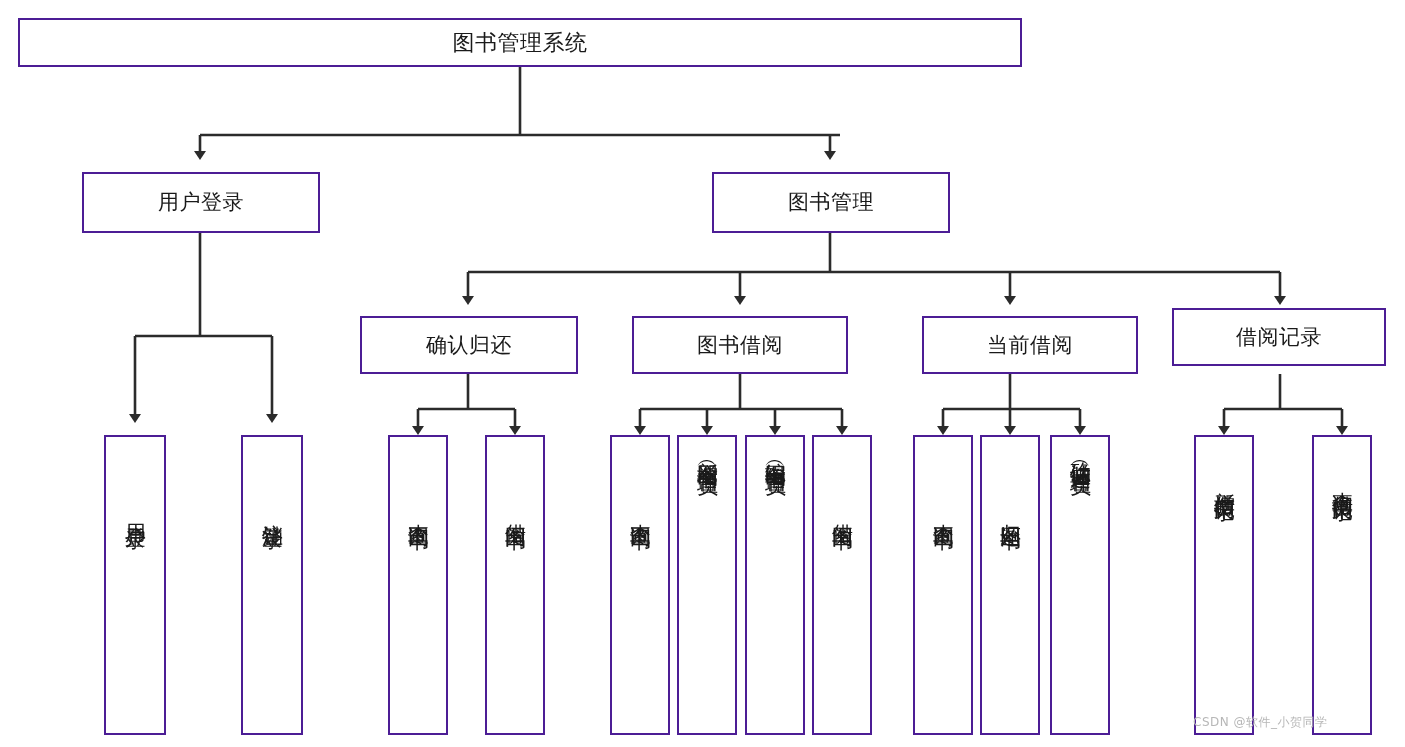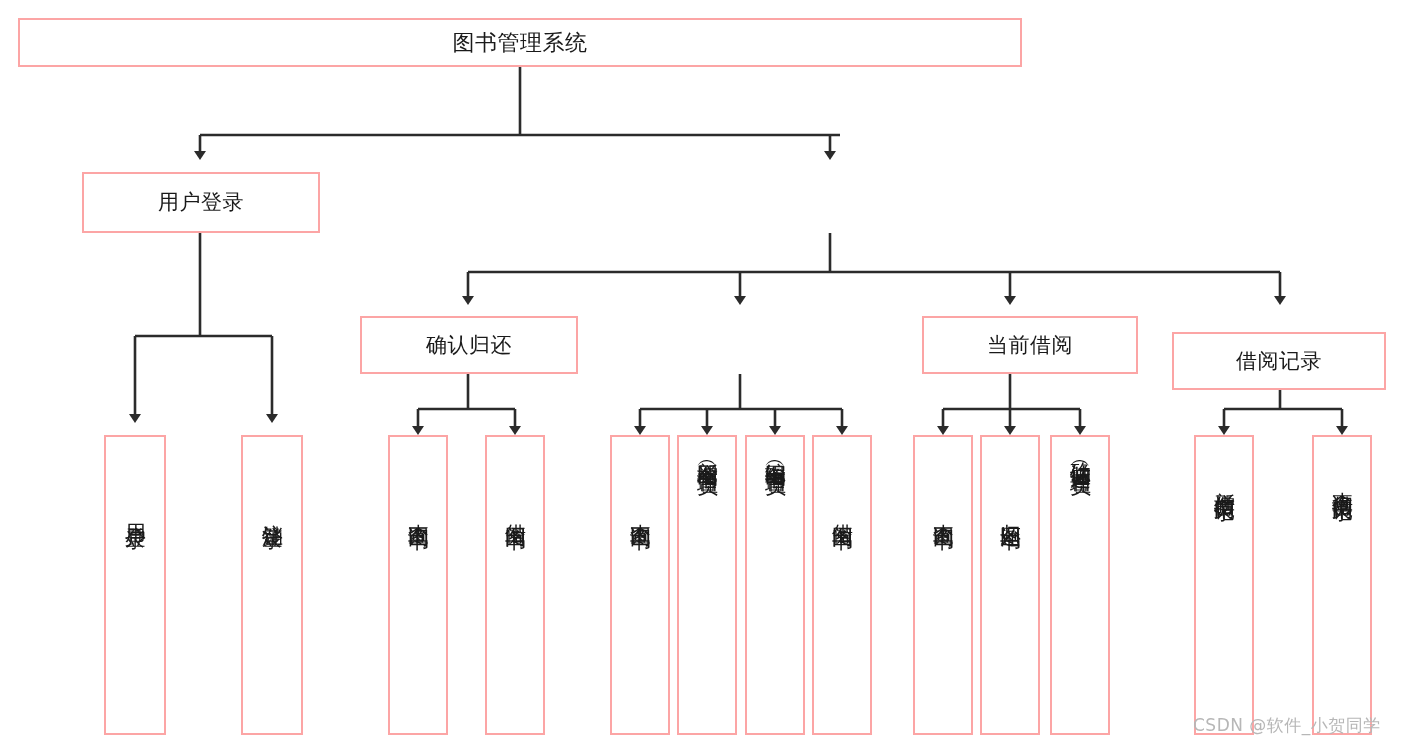--- a/index.html
+++ b/index.html
@@ -22,21 +22,21 @@
   #edges-layer {
     position: absolute;
     left: 0;
     top: 0;
     width: 1405px;
     height: 747px;
   }
   .node {
     position: absolute;
     box-sizing: border-box;
-    border: 2px solid #fca5a5;
+    border: 2px solid #4c1d95;
     background: #ffffff;
     color: #1a1a1a;
     display: flex;
     align-items: center;
     justify-content: center;
     z-index: 2;
   }
   .node .label {
     display: block;
     text-align: center;
@@ -57,21 +57,21 @@
     text-orientation: upright;
     font-size: 21px;
     letter-spacing: 2px;
     line-height: 1;
   }
   #node-root .label { font-size: 22px; }
   .watermark {
     position: absolute;
     left: 1193px;
     top: 714px;
-    font-size: 17px;
+    font-size: 12px;
     color: #b7b7b7;
     letter-spacing: 0.5px;
     white-space: nowrap;
     z-index: 3;
     font-family: "DejaVu Sans", "Liberation Sans", sans-serif;
   }
 </style>
 </head>
 <body>
 
@@ -128,31 +128,37 @@
   </svg>
 
   <div class="node horizontal" id="node-root" style="left:18px; top:18px; width:1004px; height:49px;">
     <span class="label">图书管理系统</span>
   </div>
 
   <div class="node horizontal" style="left:82px; top:172px; width:238px; height:61px;">
     <span class="label">用户登录</span>
   </div>
 
+  <div class="node horizontal" style="left:712px; top:172px; width:238px; height:61px;">
+    <span class="label">图书管理</span>
+  </div>
 
   <div class="node horizontal" style="left:360px; top:316px; width:218px; height:58px;">
     <span class="label">确认归还</span>
   </div>
 
+  <div class="node horizontal" style="left:632px; top:316px; width:216px; height:58px;">
+    <span class="label">图书借阅</span>
+  </div>
 
   <div class="node horizontal" style="left:902px; top:316px; width:216px; height:58px;margin-left:20px;">
     <span class="label">当前借阅</span>
   </div>
 
-  <div class="node horizontal" style="left:1172px; top:332px; width:214px; height:58px;">
+  <div class="node horizontal" style="left:1172px; top:308px; width:214px; height:58px;">
     <span class="label">借阅记录</span>
   </div>
 
   <div class="node vertical" style="left:104px; top:435px; width:62px; height:300px; padding-top:70px;">
     <span class="label">用户登录</span>
   </div>
 
   <div class="node vertical" style="left:241px; top:435px; width:62px; height:300px; padding-top:70px;">
     <span class="label">注销登录</span>
   </div>

